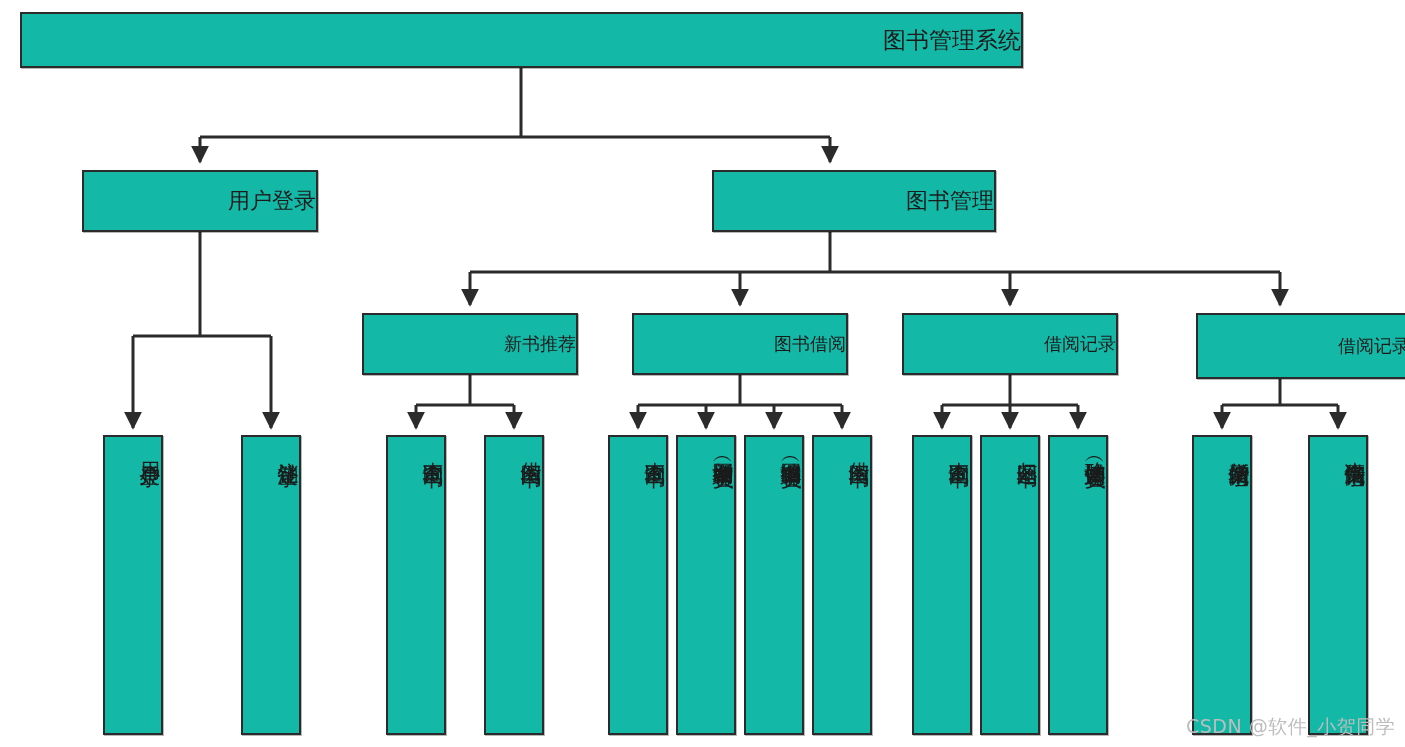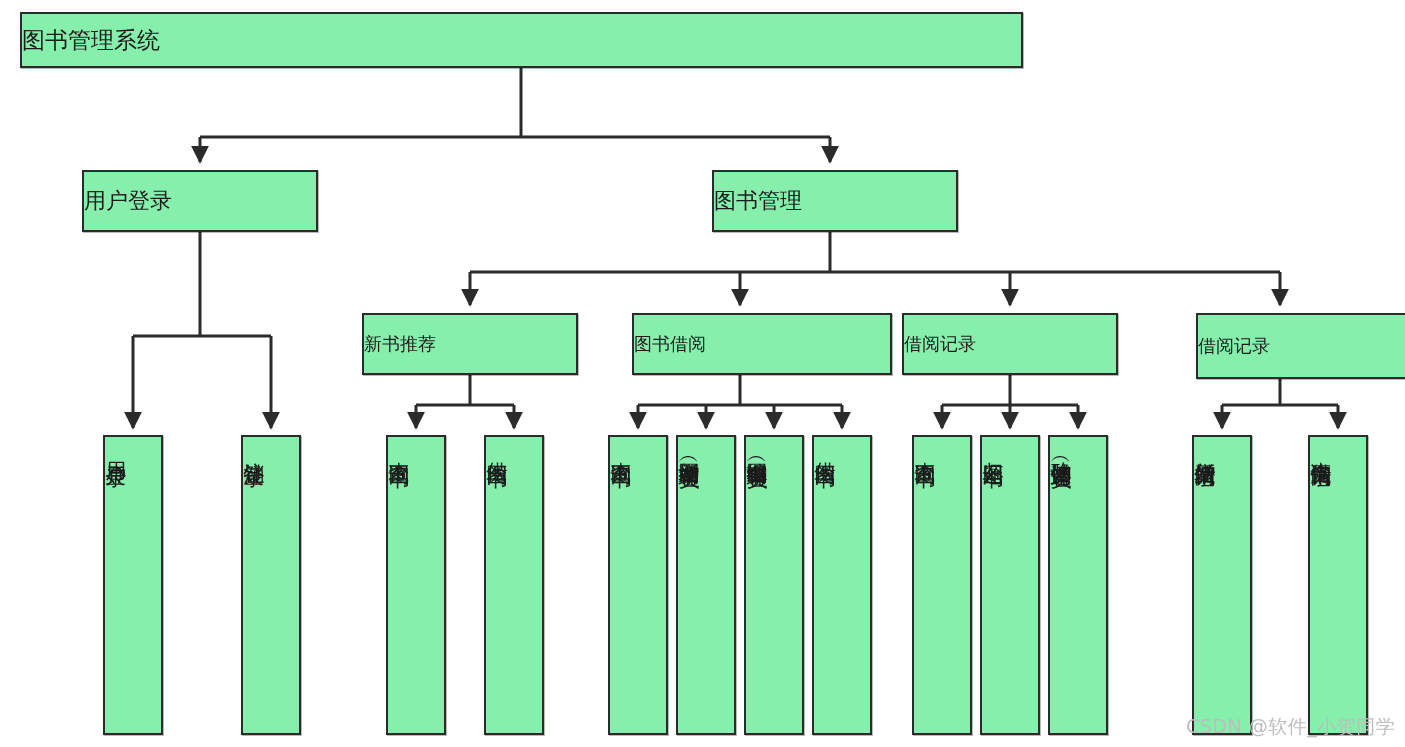--- a/index.html
+++ b/index.html
@@ -23,24 +23,24 @@
     left: 0;
     top: 0;
     width: 1405px;
     height: 747px;
     pointer-events: none;
   }
   .node {
     position: absolute;
     box-sizing: border-box;
     border: 2px solid #2b2b2b;
-    background: #86efac;
+    background: #14b8a6;
     display: flex;
     align-items: center;
-    justify-content: flex-start;
+    justify-content: flex-end;
     box-shadow: 1px 1px 0 rgba(0,0,0,0.28);
   }
   .node-label {
     color: #1b1b1b;
     line-height: 1.15;
     text-align: center;
     white-space: nowrap;
   }
   .node.level-0 .node-label { font-size: 23px; }
   .node.level-1 .node-label { font-size: 22px; }
@@ -124,29 +124,29 @@
   </svg>
 
   <div class="node level-0" style="left:20px; top:12px; width:1003px; height:56px;">
     <span class="node-label">图书管理系统</span>
   </div>
 
   <div class="node level-1" style="left:82px; top:170px; width:236px; height:62px;">
     <span class="node-label">用户登录</span>
   </div>
 
-  <div class="node level-1" style="left:712px; top:170px; width:246px; height:62px;">
+  <div class="node level-1" style="left:712px; top:170px; width:284px; height:62px;">
     <span class="node-label">图书管理</span>
   </div>
 
   <div class="node level-2" style="left:362px; top:313px; width:216px; height:62px;">
     <span class="node-label">新书推荐</span>
   </div>
 
-  <div class="node level-2" style="left:632px; top:313px; width:260px; height:62px;">
+  <div class="node level-2" style="left:632px; top:313px; width:216px; height:62px;">
     <span class="node-label">图书借阅</span>
   </div>
 
   <div class="node level-2" style="left:902px; top:313px; width:216px; height:62px;">
     <span class="node-label">借阅记录</span>
   </div>
 
   <div class="node level-2" style="left:1172px; top:313px; width:216px; height:66px;margin-left:24px;">
     <span class="node-label">借阅记录</span>
   </div>

